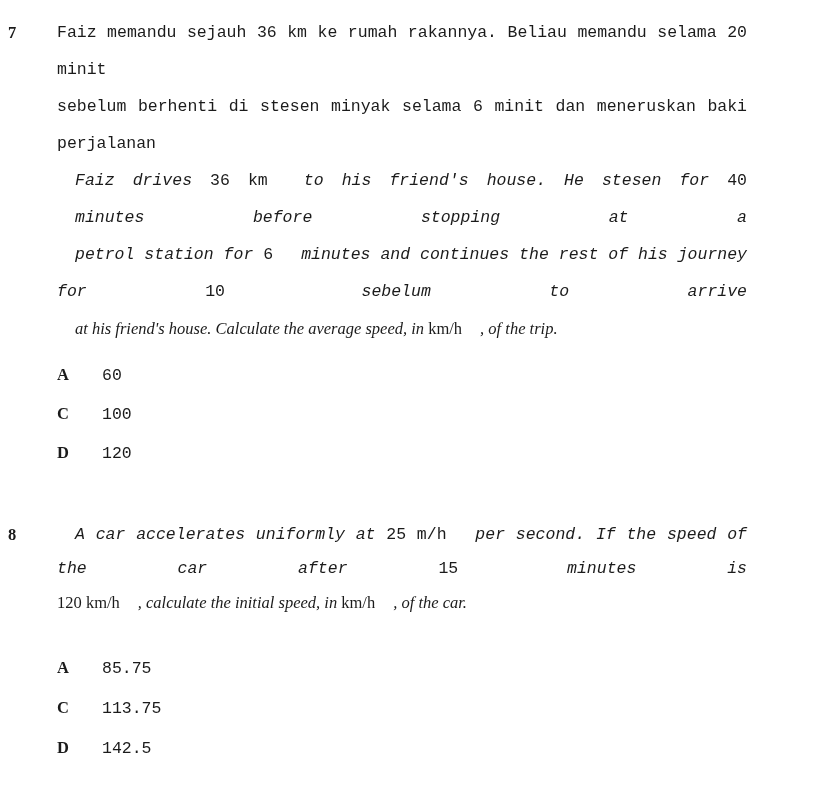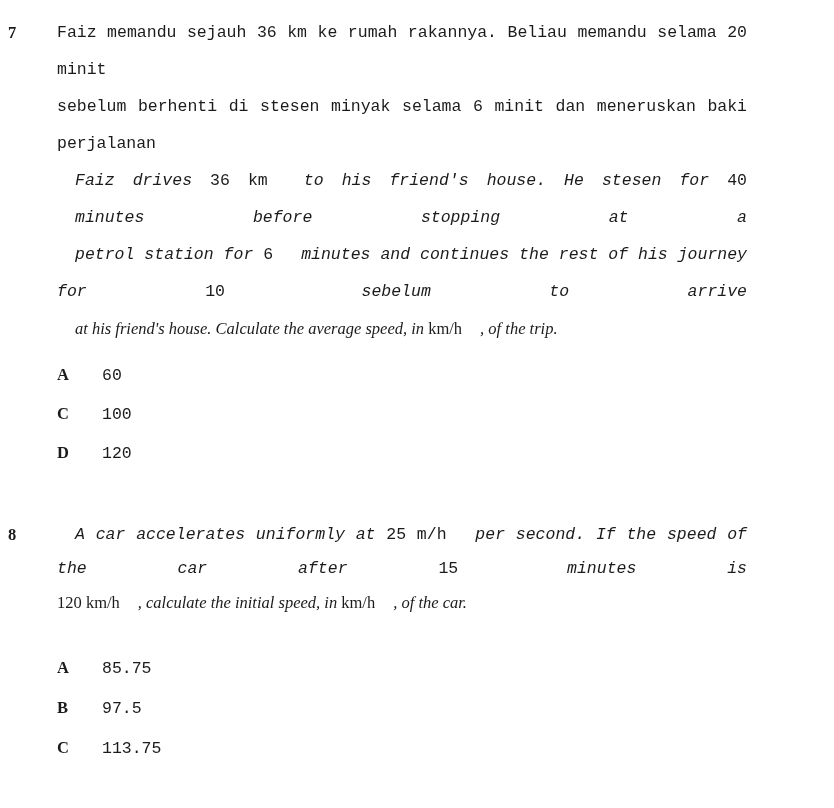--- a/index.html
+++ b/index.html
@@ -102,21 +102,21 @@
     <div class="qtext">
       <div class="line just"><span class="it">A car accelerates uniformly at </span><span>25 m/h </span><span class="it">per second. If the speed of the car after </span><span>15 </span><span class="it">minutes is</span></div>
       <div class="line"><span>120 km/h</span><span class="it">, calculate the initial speed, in </span><span>km/h</span><span class="it">, of the car.</span></div>
     </div>
 
     <div class="options">
       <div class="opt">
         <span class="letter">A</span><span class="val">85.75</span>
       </div>
       <div class="opt">
-        <span class="letter">B</span><span class="val">97.5</span>
+        <span class="letter">C</span><span class="val">113.75</span>
       </div>
       <div class="opt">
-        <span class="letter">C</span><span class="val">113.75</span>
+        <span class="letter">D</span><span class="val">142.5</span>
       </div>
     </div>
   </section>
 
 </div>
 
 </body></html>

